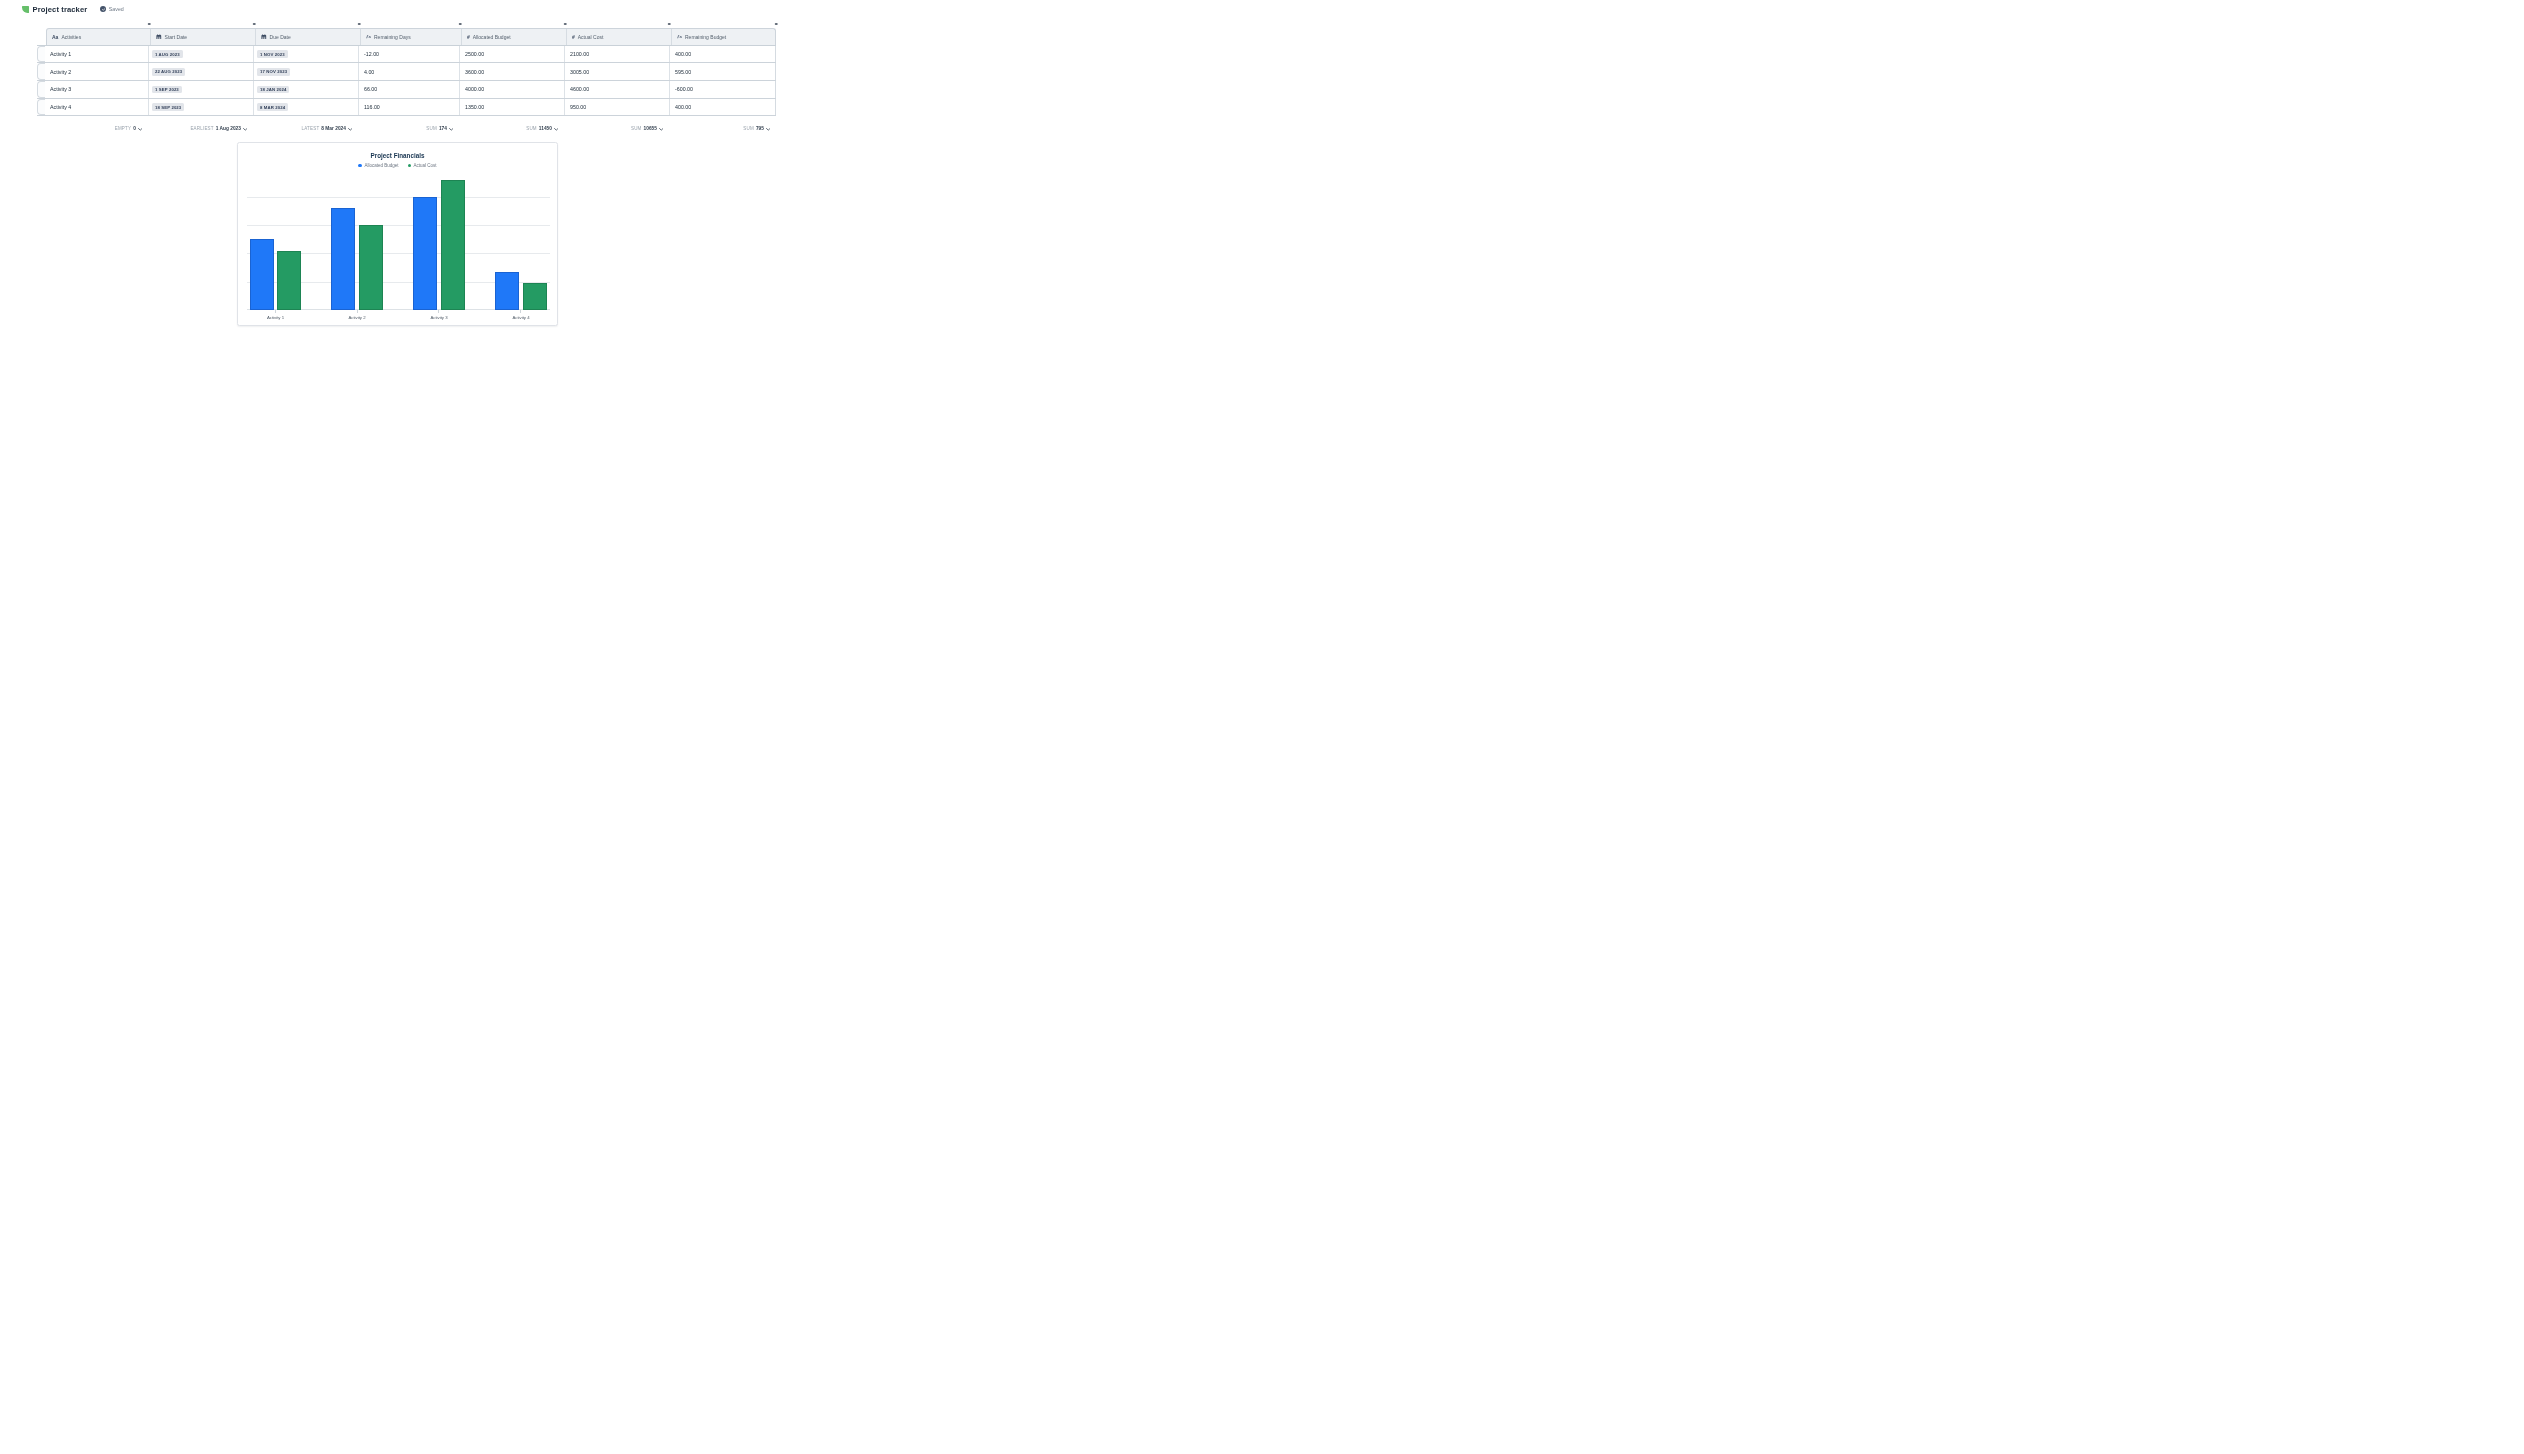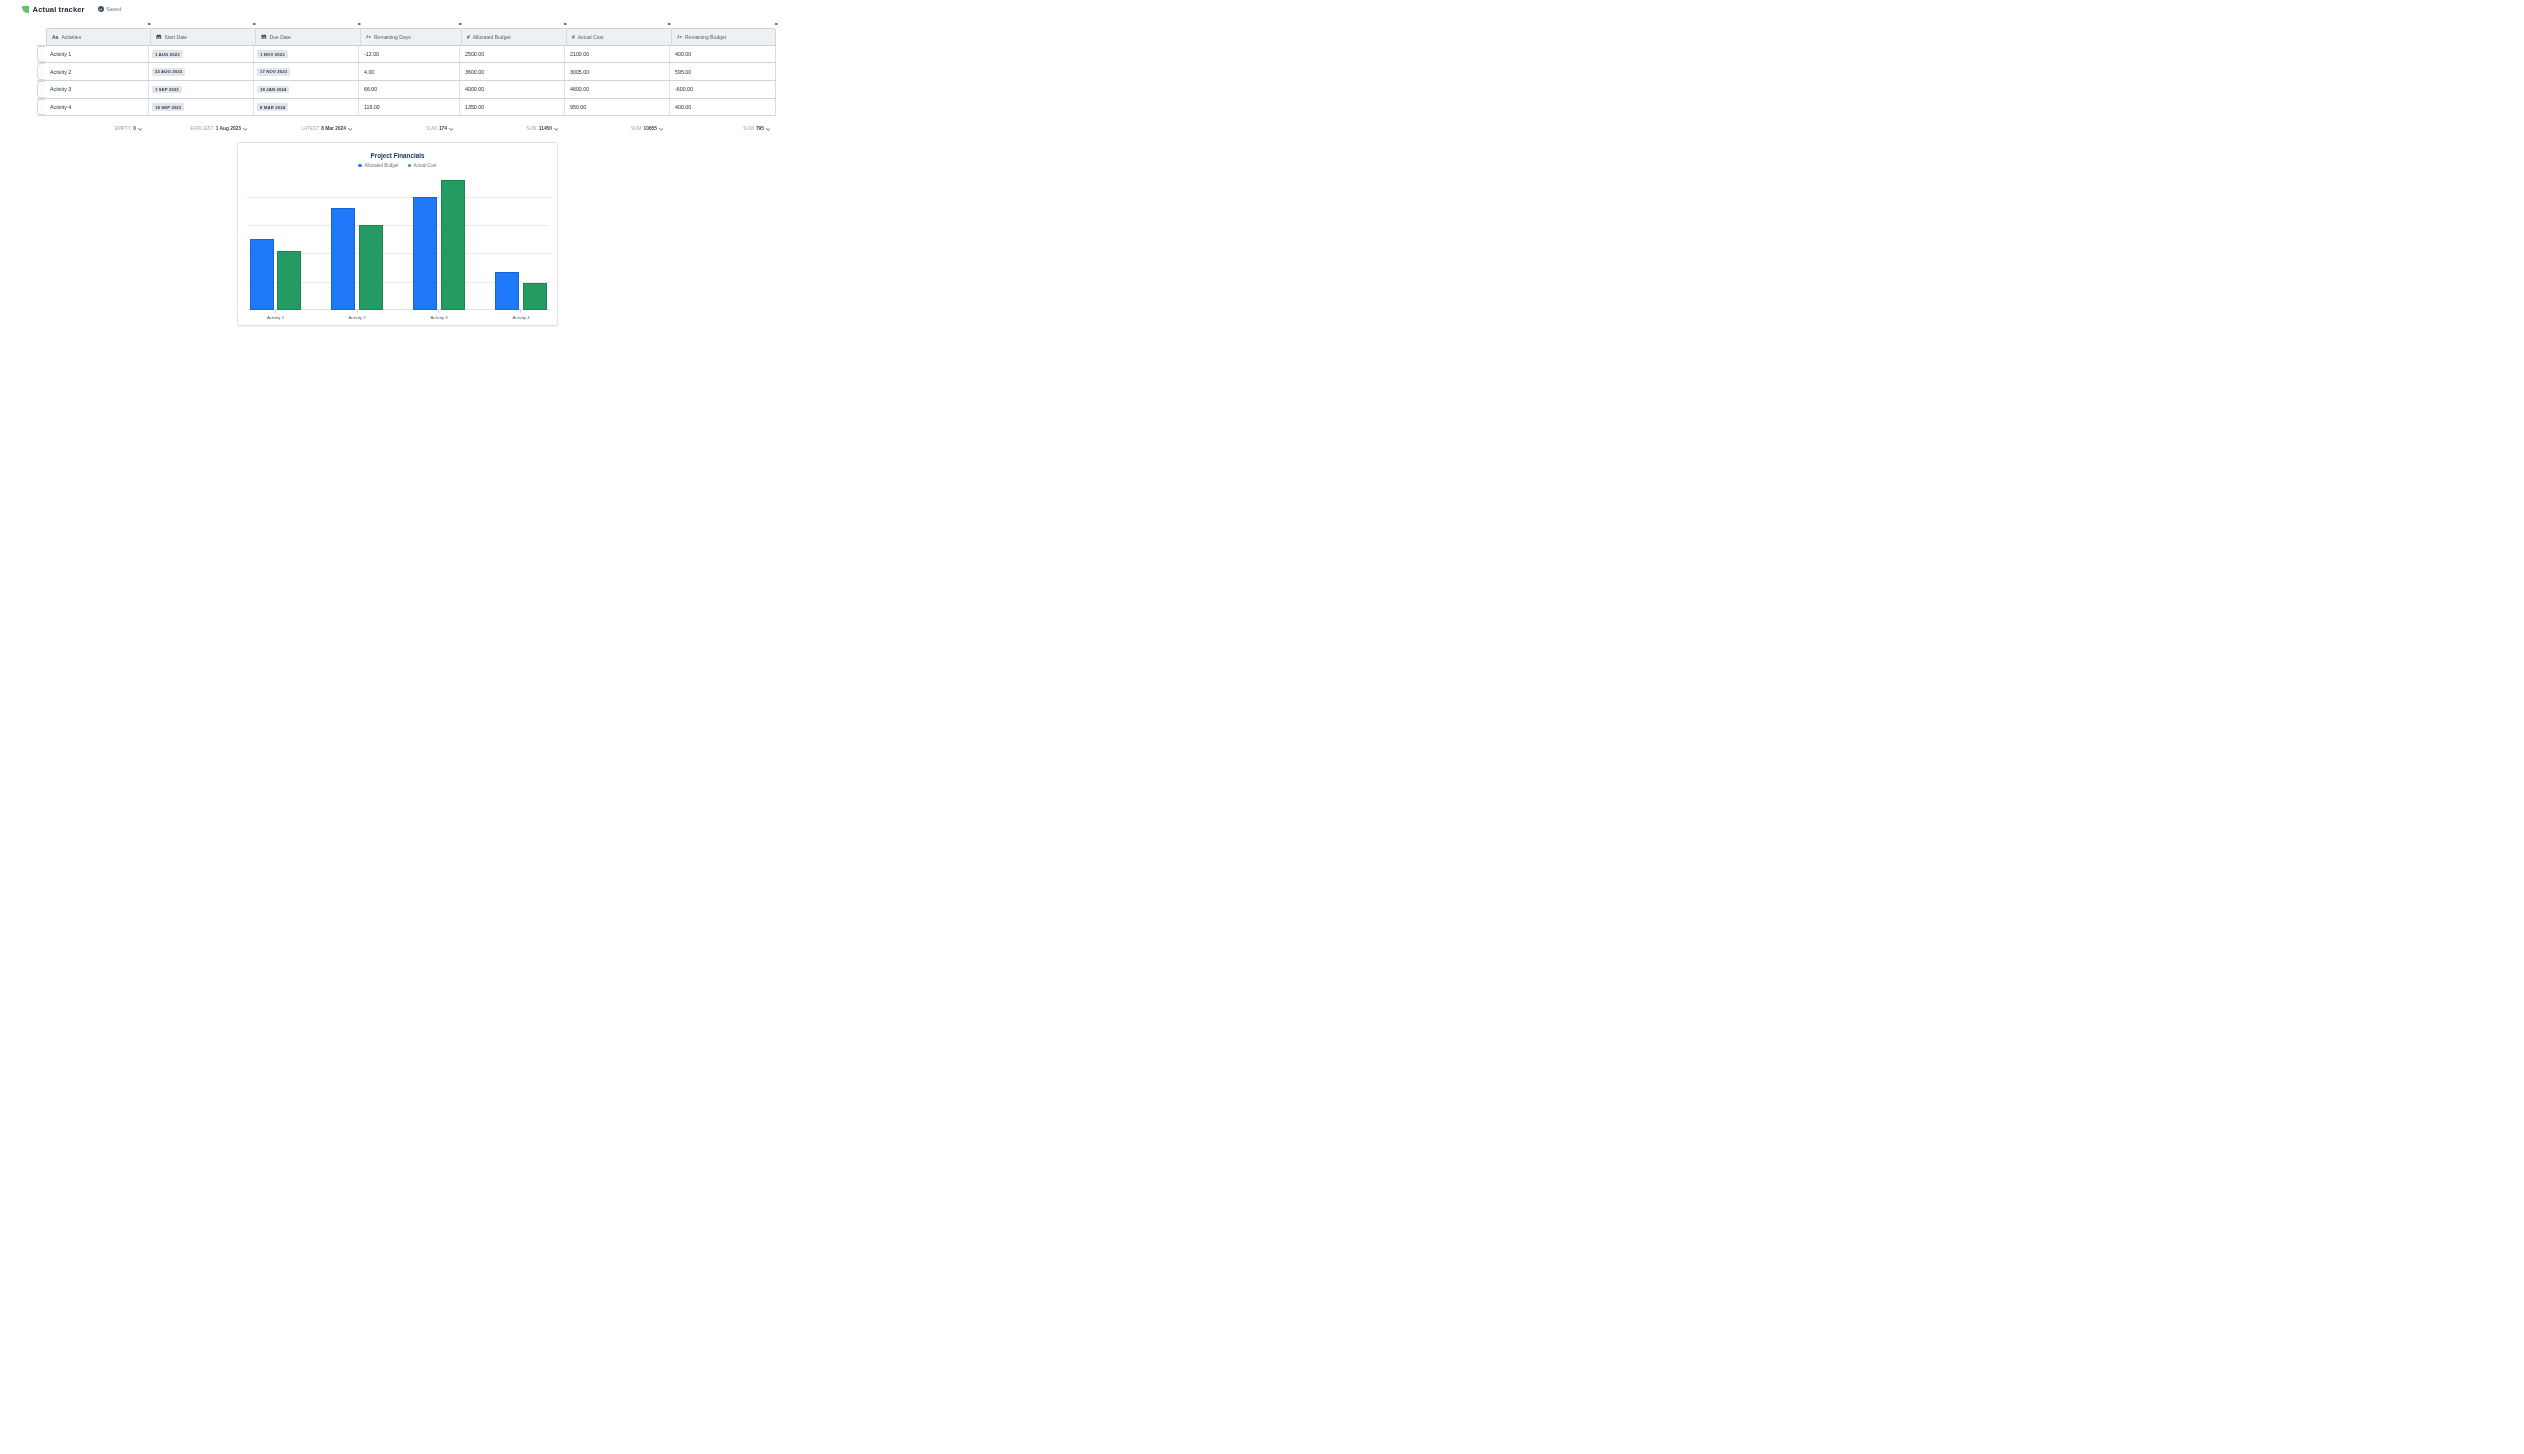--- a/index.html
+++ b/index.html
@@ -61,21 +61,21 @@
   .xlabel{position:absolute;top:140px;width:52px;text-align:center;font-size:4.3px;color:#4f5a66;}
   .lb0{left:2.5px}.lb1{left:84px}.lb2{left:166px}.lb3{left:248px}
 </style>
 </head>
 <body>
 
 <div class="doc">
 
   <div class="page-header">
     <div class="page-icon"></div>
-    <div class="page-title">Actual tracker</div>
+    <div class="page-title">Project tracker</div>
     <div class="saved-badge">
       <span class="saved-circle">
         <svg width="3.5" height="3" viewBox="0 0 8 7">
             <path d="M1 3.5l2 2L7 1" stroke="#fff" stroke-width="1.7" fill="none" stroke-linecap="round" stroke-linejoin="round"></path>
           </svg>
       </span>
       <span class="saved-label">Saved</span>
     </div>
   </div>
 

